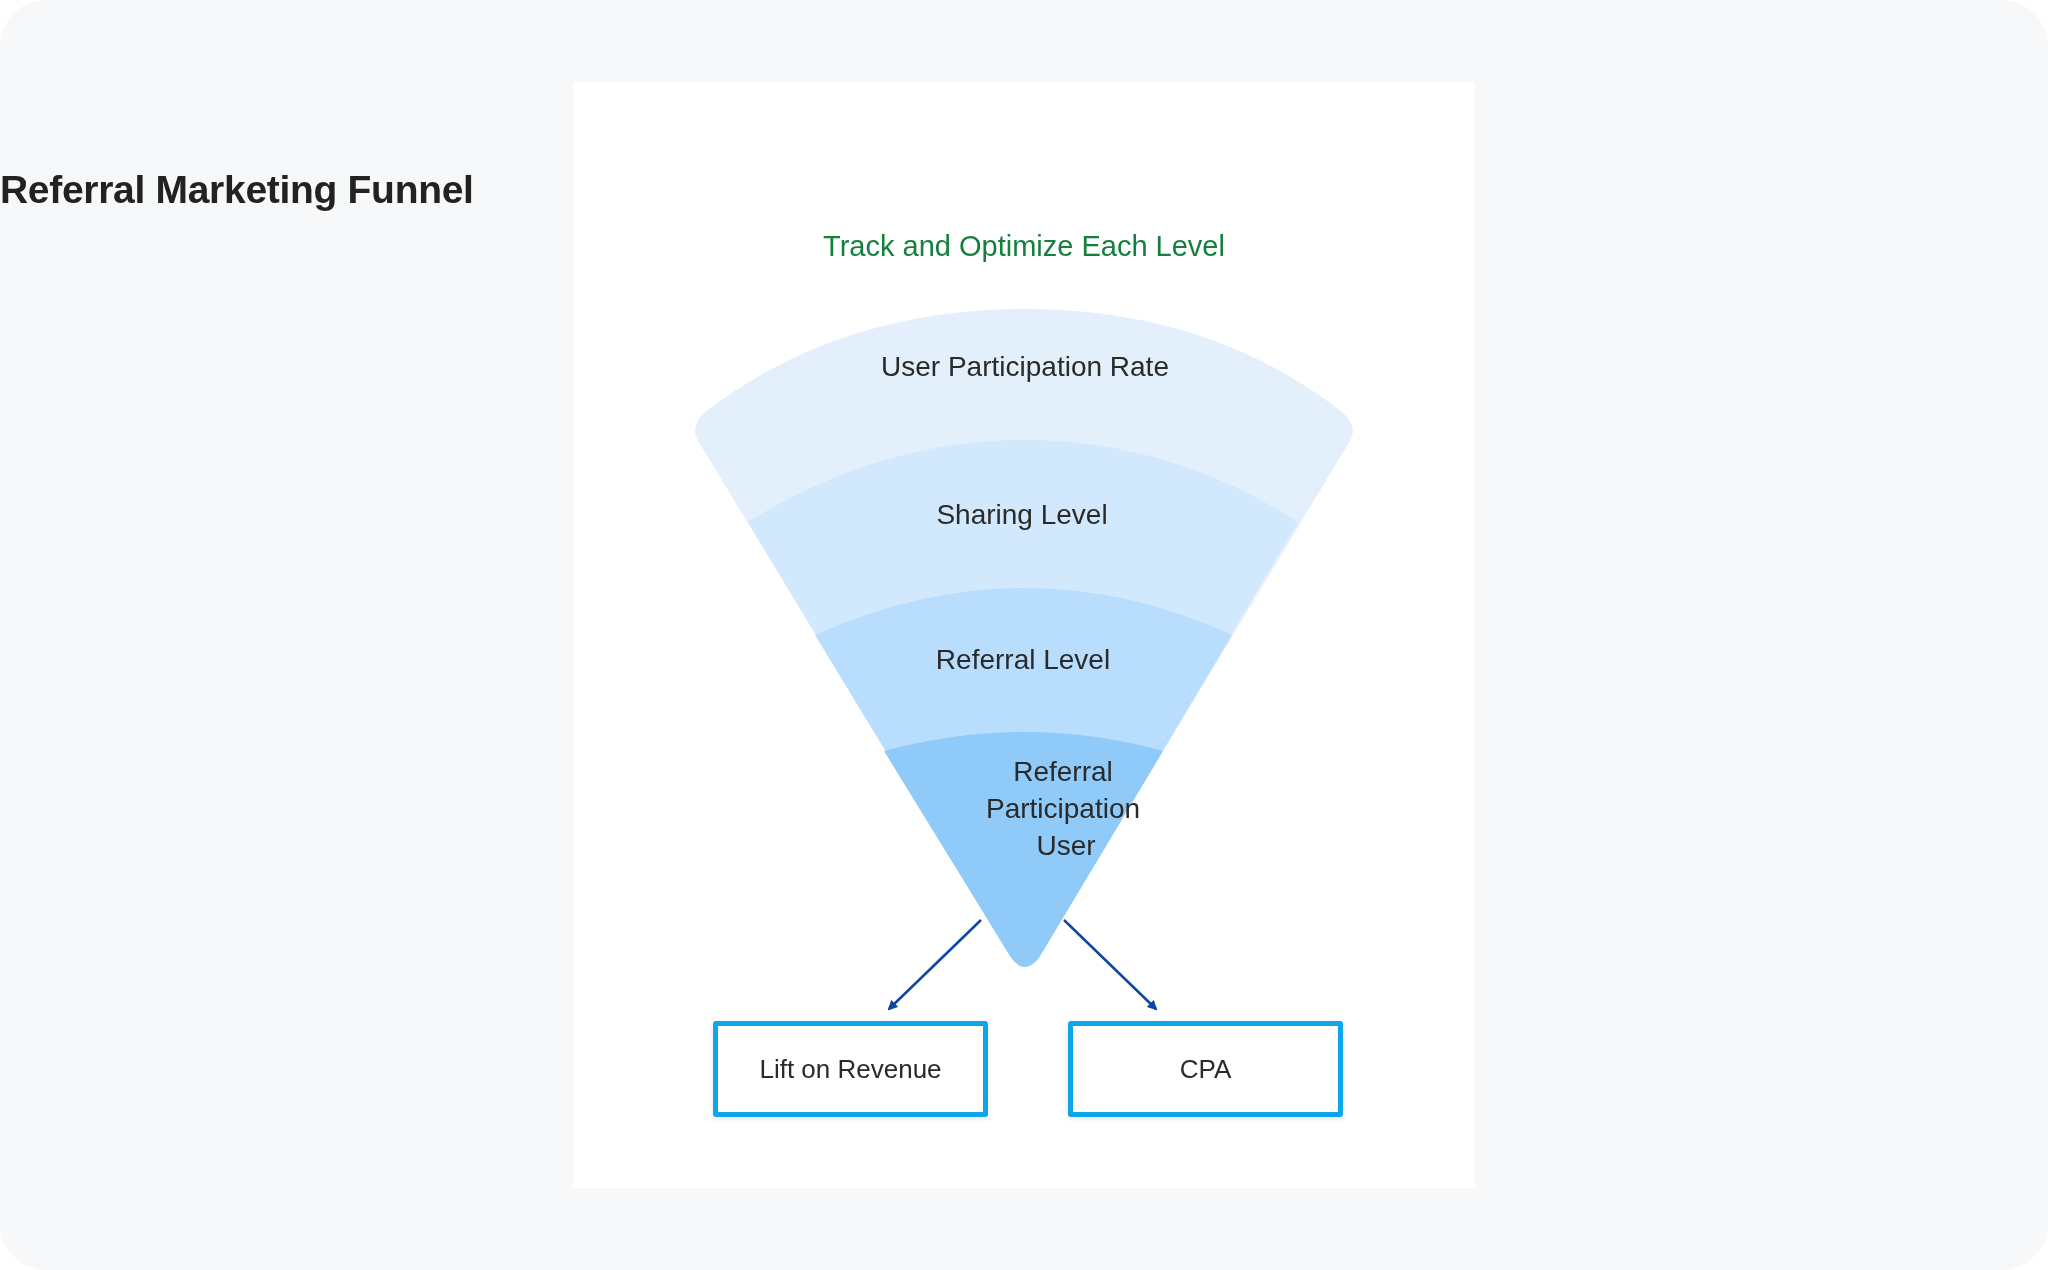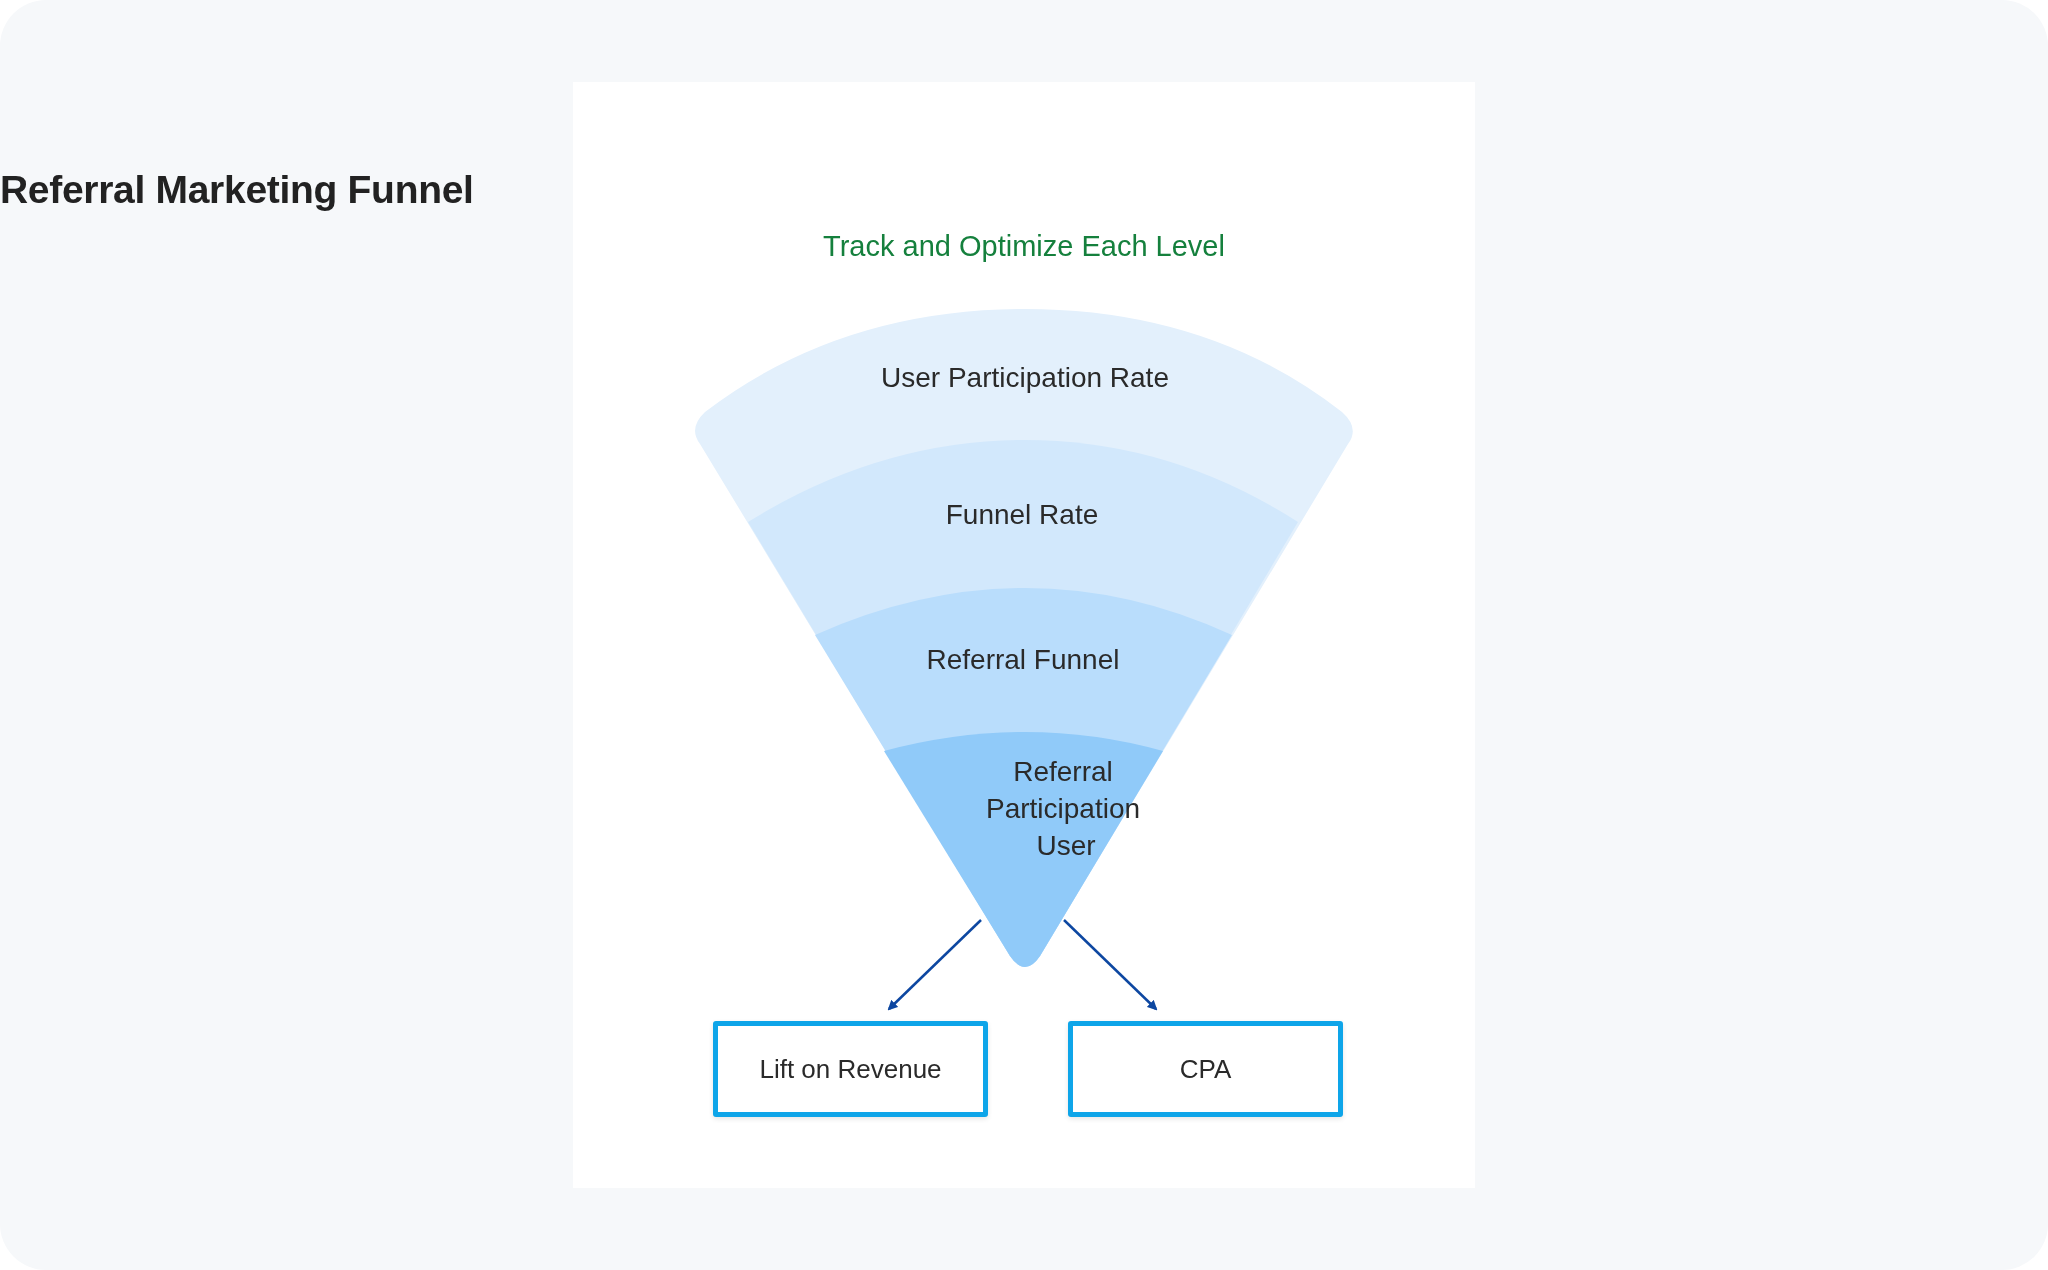--- a/index.html
+++ b/index.html
@@ -63,23 +63,23 @@
     <path d="M815,635 Q920,588 1025,588 Q1130,588 1232,635
              L1040,956 Q1025,978 1010,956 Z" fill="#b9ddfc"></path>
 
     <path d="M884,751 Q955,732 1025,732 Q1095,732 1163,751
              L1040,956 Q1025,978 1010,956 Z" fill="#90caf9"></path>
 
     <line x1="981" y1="920" x2="889" y2="1009" stroke="#0d47a1" stroke-width="2.5" marker-end="url(#arrowhead)"></line>
     <line x1="1064" y1="920" x2="1156" y2="1009" stroke="#0d47a1" stroke-width="2.5" marker-end="url(#arrowhead)"></line>
   </svg>
 
-  <div class="label" style="left:1025px; top:359px;text-align:right;">User Participation Rate</div>
-  <div class="label" style="left:1022px; top:496px;">Funnel Rate</div>
-  <div class="label" style="left:1023px; top:641px;">Referral Funnel</div>
+  <div class="label" style="left:1025px; top:348px;text-align:right;">User Participation Rate</div>
+  <div class="label" style="left:1022px; top:496px;">Sharing Level</div>
+  <div class="label" style="left:1023px; top:641px;">Referral Level</div>
   <div class="label" style="left:1032px; top:753px;margin-left:31px;">
     <div>Referral</div>
     <div>Participation</div>
     <div style="padding-left:6px;">User</div>
   </div>
 
   <div class="box" style="left:713px;">
     <span>Lift on Revenue</span>
   </div>
   <div class="box" style="left:1068px;">

